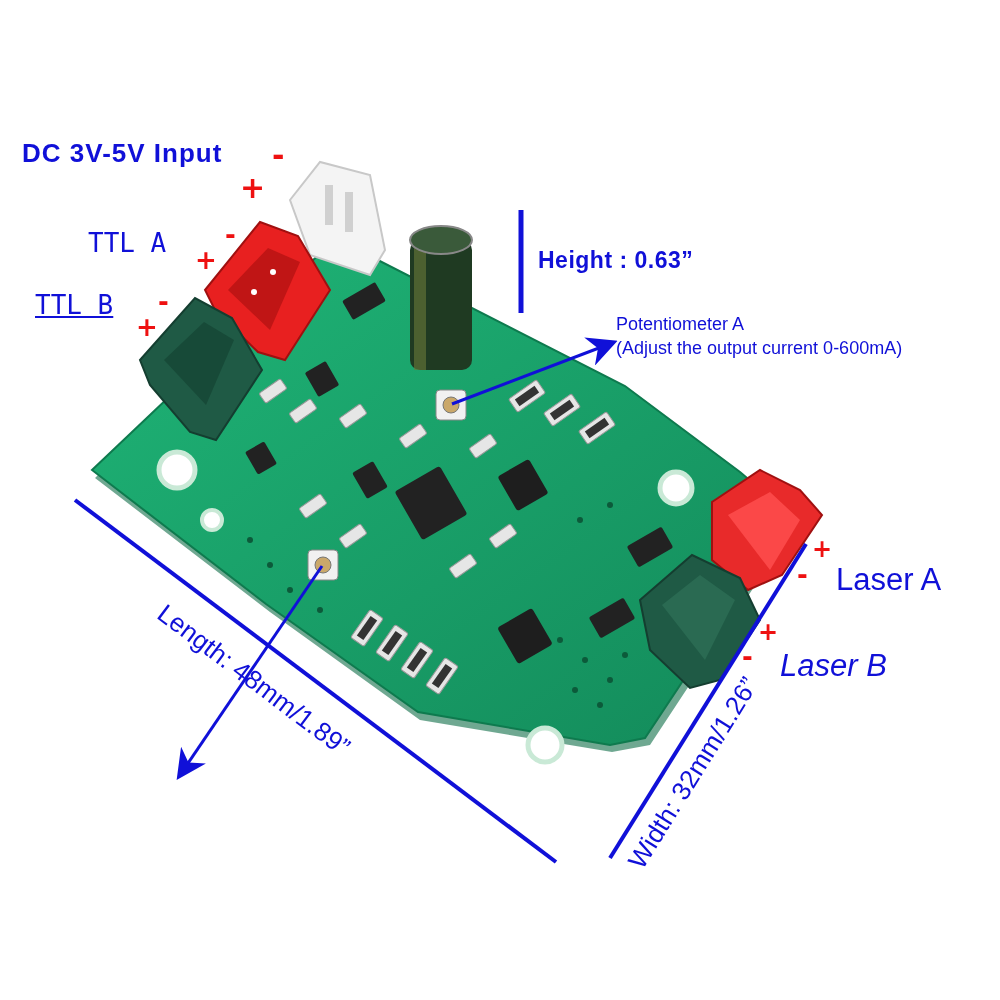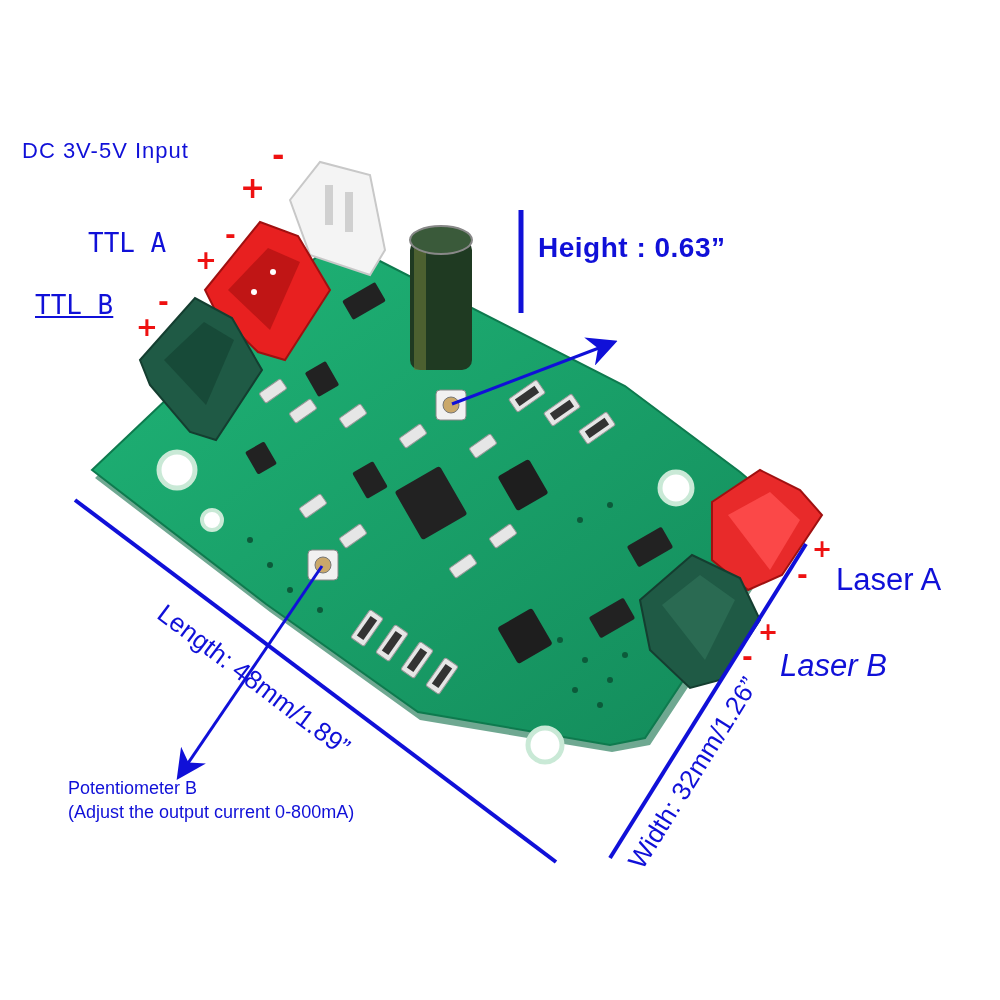--- a/index.html
+++ b/index.html
@@ -1,22 +1,22 @@
 <!DOCTYPE html>
 <html><head>
 <meta charset="utf-8">
 <style>
   html, body { margin:0; padding:0; background:#ffffff; }
   #stage { position:relative; width:1000px; height:1000px; overflow:hidden; background:#ffffff; font-family:"Liberation Sans", sans-serif; }
   svg.layer { position:absolute; left:0; top:0; }
   .lbl { position:absolute; color:#1010d8; white-space:nowrap; }
   .pm { position:absolute; color:#ee1111; font-weight:bold; font-family:"DejaVu Sans", sans-serif; }
-  .title-lbl { font-size:22px; font-weight:normal; letter-spacing:1px; }
+  .title-lbl { font-size:26px; font-weight:bold; letter-spacing:1px; }
   .ttl { font-family:"DejaVu Sans Mono", monospace; font-size:26px; }
-  .height-lbl { font-size:28px; font-weight:bold; letter-spacing:0.5px; }
+  .height-lbl { font-size:23px; font-weight:bold; letter-spacing:0.5px;margin-top:15px; }
   .pot { font-size:18px; line-height:24px; }
   .laser { font-size:31px;text-align:right; }
   .rot { transform-origin:0 0; font-size:26px; }
 </style>
 </head>
 <body>
 
 <div id="stage">
 
   <svg class="layer" width="1000" height="1000" viewBox="0 0 1000 1000">
@@ -152,25 +152,25 @@
   <div class="lbl ttl" style="left:88px; top:228px;">TTL  A</div>
   <div class="pm" style="left:225px; top:220px; font-size:26px;">-</div>
   <div class="pm" style="left:195px; top:245px; font-size:26px;">+</div>
 
   <div class="lbl ttl" style="left:35px; top:290px;text-decoration:underline;">TTL  B</div>
   <div class="pm" style="left:158px; top:287px; font-size:26px;">-</div>
   <div class="pm" style="left:136px; top:312px; font-size:26px;">+</div>
 
   <div class="lbl height-lbl" style="left:538px; top:232px;">Height : 0.63”</div>
 
+  <div class="lbl pot" style="left:616px; top:312px;">
+    <div>Potentiometer A</div>
+    <div>(Adjust the output current 0-600mA)</div>
+  </div>
 
-  <div class="lbl pot" style="left:68px; top:776px;">
-    <div>Potentiometer B</div>
-    <div>(Adjust the output current 0-800mA)</div>
-  </div>
 
   <div class="pm" style="left:812px; top:535px; font-size:24px;">+</div>
   <div class="pm" style="left:797px; top:560px; font-size:26px;">-</div>
   <div class="lbl laser" style="left:836px; top:562px;">Laser A</div>
 
   <div class="pm" style="left:758px; top:618px; font-size:24px;">+</div>
   <div class="pm" style="left:742px; top:642px; font-size:26px;">-</div>
   <div class="lbl laser" style="left:780px; top:648px;font-style:italic;">Laser B</div>
 
   <div class="lbl rot" style="left:170px; top:598px; transform:rotate(37deg);">Length: 48mm/1.89”</div>

